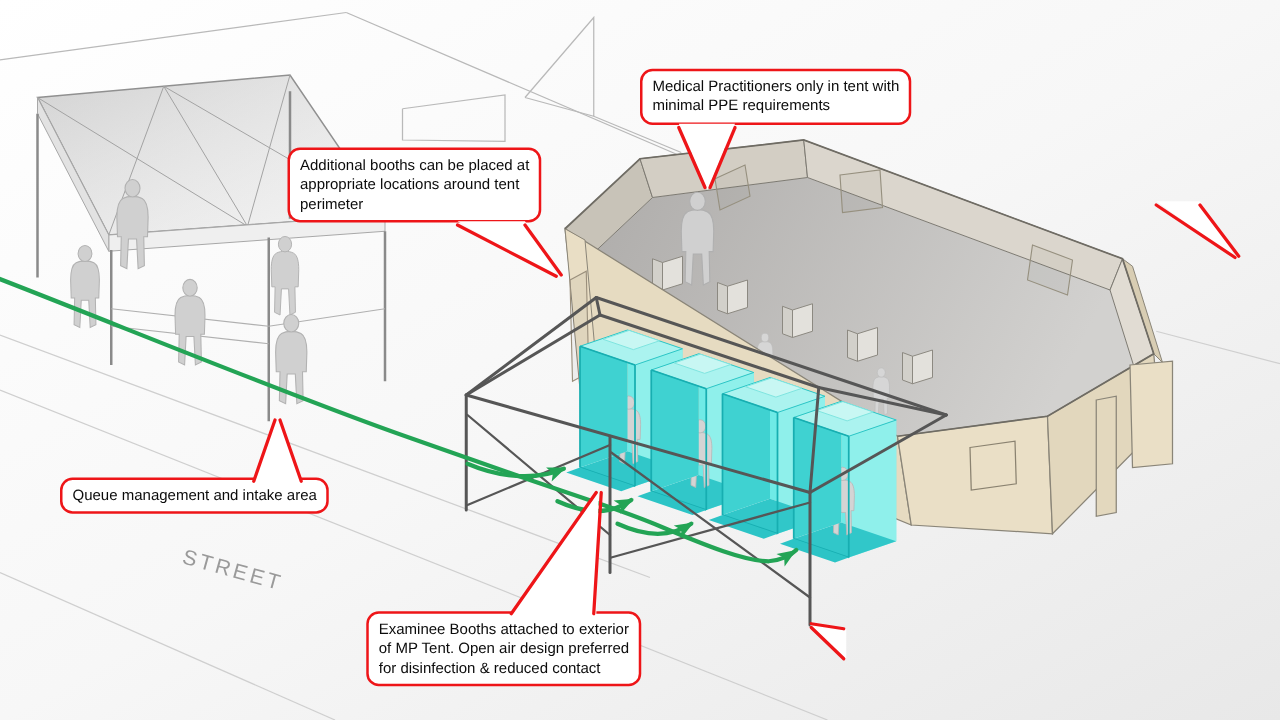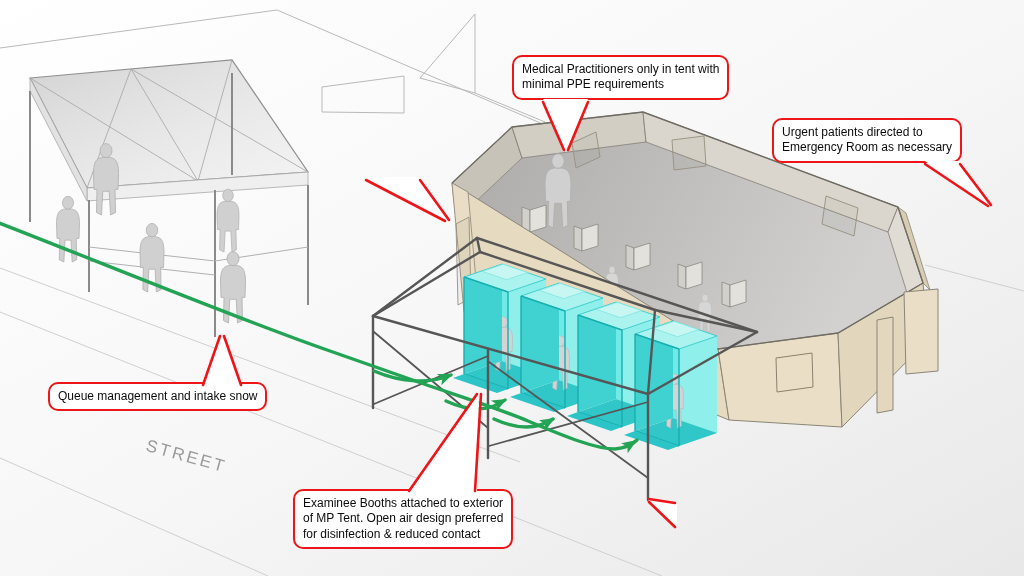--- a/index.html
+++ b/index.html
@@ -245,23 +245,24 @@
       <polygon points="0,0 -15,6 -11.5,0 -15,-6" transform="translate(555,418) rotate(-30)"></polygon>
       <polygon points="0,0 -15,6 -11.5,0 -15,-6" transform="translate(637,440) rotate(-33)"></polygon>
     </g>
   </g>
 </svg>
 
 <div id="street">STREET</div>
 
 <div class="callout" style="left:512px;top:55px;">Medical Practitioners only in tent with
 minimal PPE requirements</div>
-<div class="callout" style="left:772px;top:118px;">Urgent patients directed to
-Emergency Room as necessary</div>
-<div class="callout" style="left:48px;top:382px;">Queue management and intake snow</div>
+<div class="callout" style="left:230px;top:118px;">Additional booths can be placed at
+appropriate locations around tent
+perimeter</div>
+<div class="callout" style="left:48px;top:382px;">Queue management and intake area</div>
 <div class="callout" style="left:293px;top:489px;">Examinee Booths attached to exterior
 of MP Tent. Open air design preferred
 for disinfection &amp; reduced contact</div>
 
 <svg id="tails" width="1024" height="576" viewBox="0 0 1024 576">
   <g stroke="#EE1518" stroke-width="2.6" stroke-linecap="round">
     <g>
       <polygon points="543,99 588,99 566,152" fill="#ffffff" stroke="none"></polygon>
       <line x1="543" y1="102" x2="564" y2="150"></line>
           <line x1="588" y1="102" x2="568" y2="150"></line>

